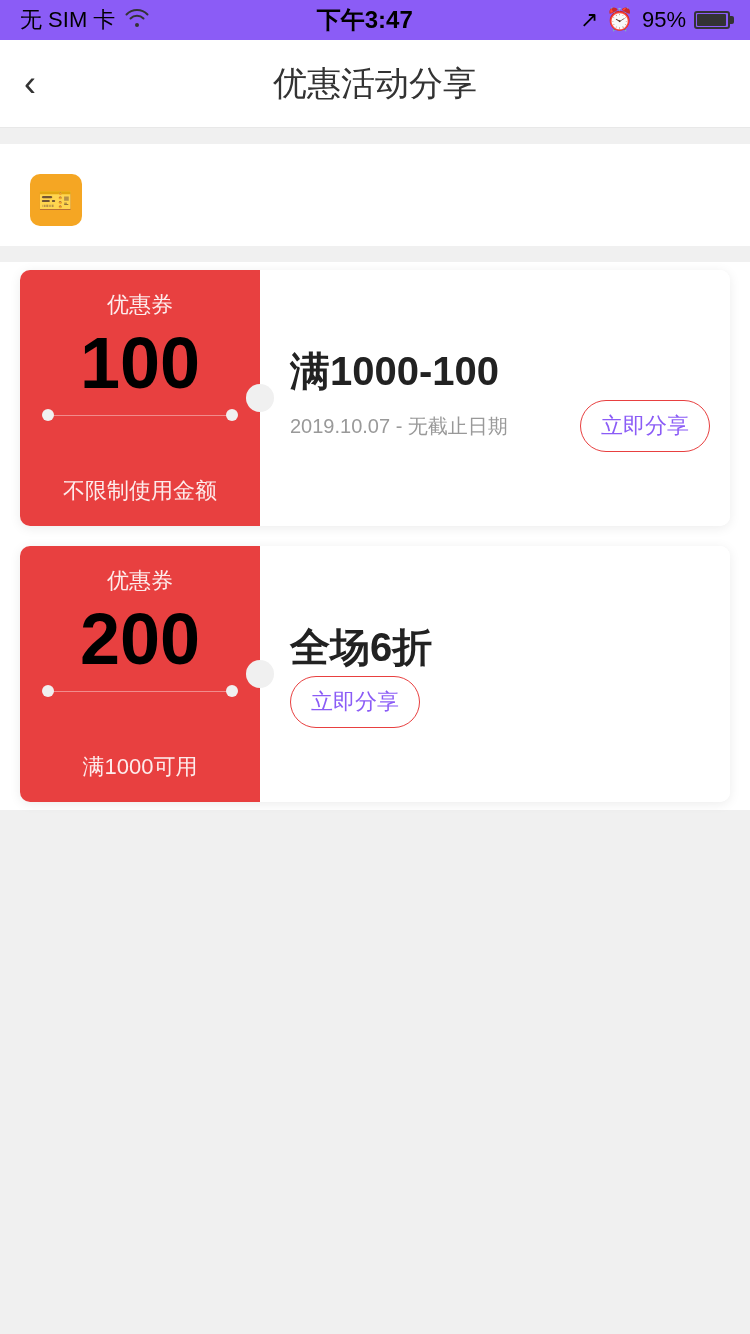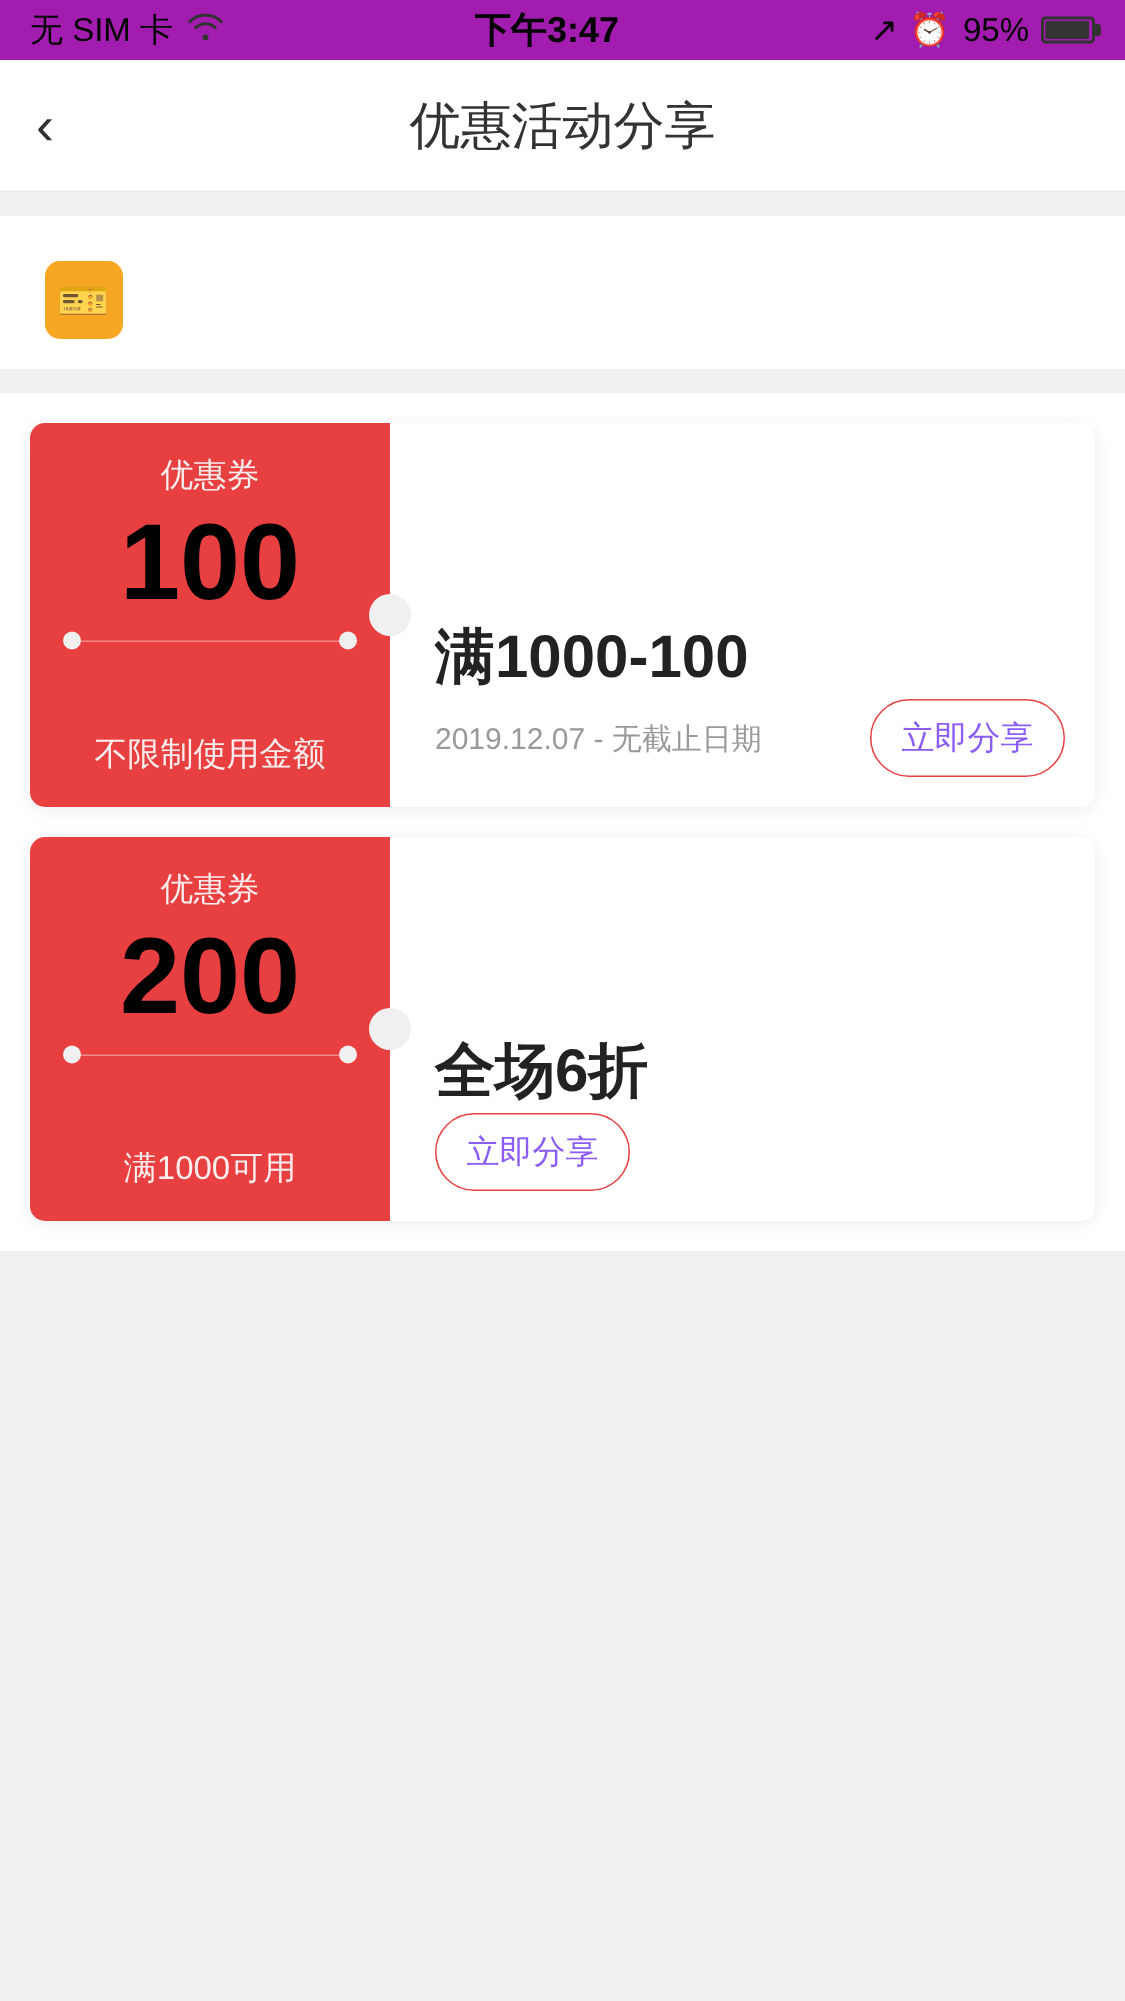--- a/index.html
+++ b/index.html
@@ -10,21 +10,21 @@
       min-height: 1334px;
       background: #f0f0f0;
       font-family: -apple-system, "PingFang SC", "Helvetica Neue", sans-serif;
       overflow-x: hidden;
     }
 
     
     .status-bar {
       width: 750px;
       height: 40px;
-      background: #a21caf;
+      background: #8b5cf6;
       display: flex;
       align-items: center;
       justify-content: space-between;
       padding: 0 20px;
       font-size: 24px;
     }
     .status-left {
       display: flex;
       align-items: center;
       gap: 10px;
@@ -125,21 +125,21 @@
     }
     .section-subtitle {
       font-size: 24px;
       color: #999;
     }
 
     
     .coupon-list {
       background: #fff;
       margin-top: 16px;
-      padding: 20px 20px;
+      padding: 8px 20px;
       display: flex;
       flex-direction: column;
       gap: 20px;
     }
 
     
     .coupon-card {
       display: flex;
       width: 100%;
       background: #fff;
@@ -229,21 +229,21 @@
       text-align: center;
       margin-top: 48px;
     }
 
     
     .coupon-right {
       flex: 1;
       padding: 20px 20px 20px 30px;
       display: flex;
       flex-direction: column;
-      justify-content: flex-end;
+      justify-content: center;
       gap: 1px;
       background: #fff;
       border-radius: 0 10px 10px 0;
     }
     .coupon-name {
       font-size: 40px;
       font-weight: 600;
       color: #222;
     }
     .coupon-footer {
@@ -314,21 +314,21 @@
       <div class="coupon-left-inner">
         <span class="coupon-type">优惠券</span>
         <span class="coupon-amount">100</span>
         <div class="coupon-divider"></div>
         <span class="coupon-condition">不限制使用金额</span>
       </div>
     </div>
     <div class="coupon-right">
       <span class="coupon-name">满1000-100</span>
       <div class="coupon-footer">
-        <span class="coupon-date">2019.12.07 - 无截止日期</span>
+        <span class="coupon-date">2019.10.07 - 无截止日期</span>
         <button class="share-btn">立即分享</button>
       </div>
     </div>
   </div>
     <div class="coupon-card">
     <div class="coupon-left">
       <div class="coupon-left-inner">
         <span class="coupon-type">优惠券</span>
         <span class="coupon-amount">200</span>
         <div class="coupon-divider"></div>

